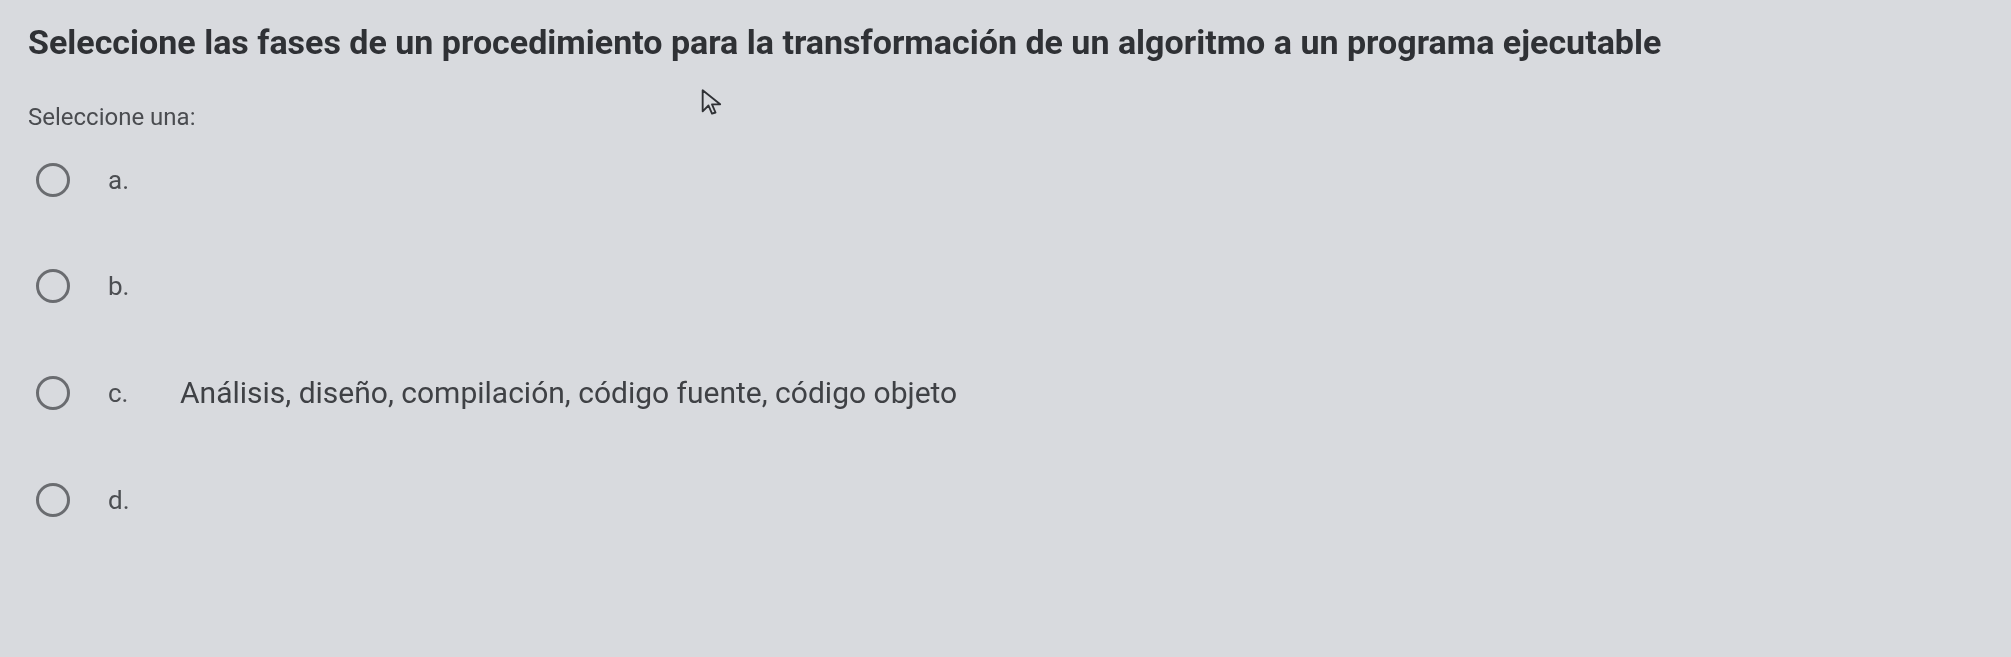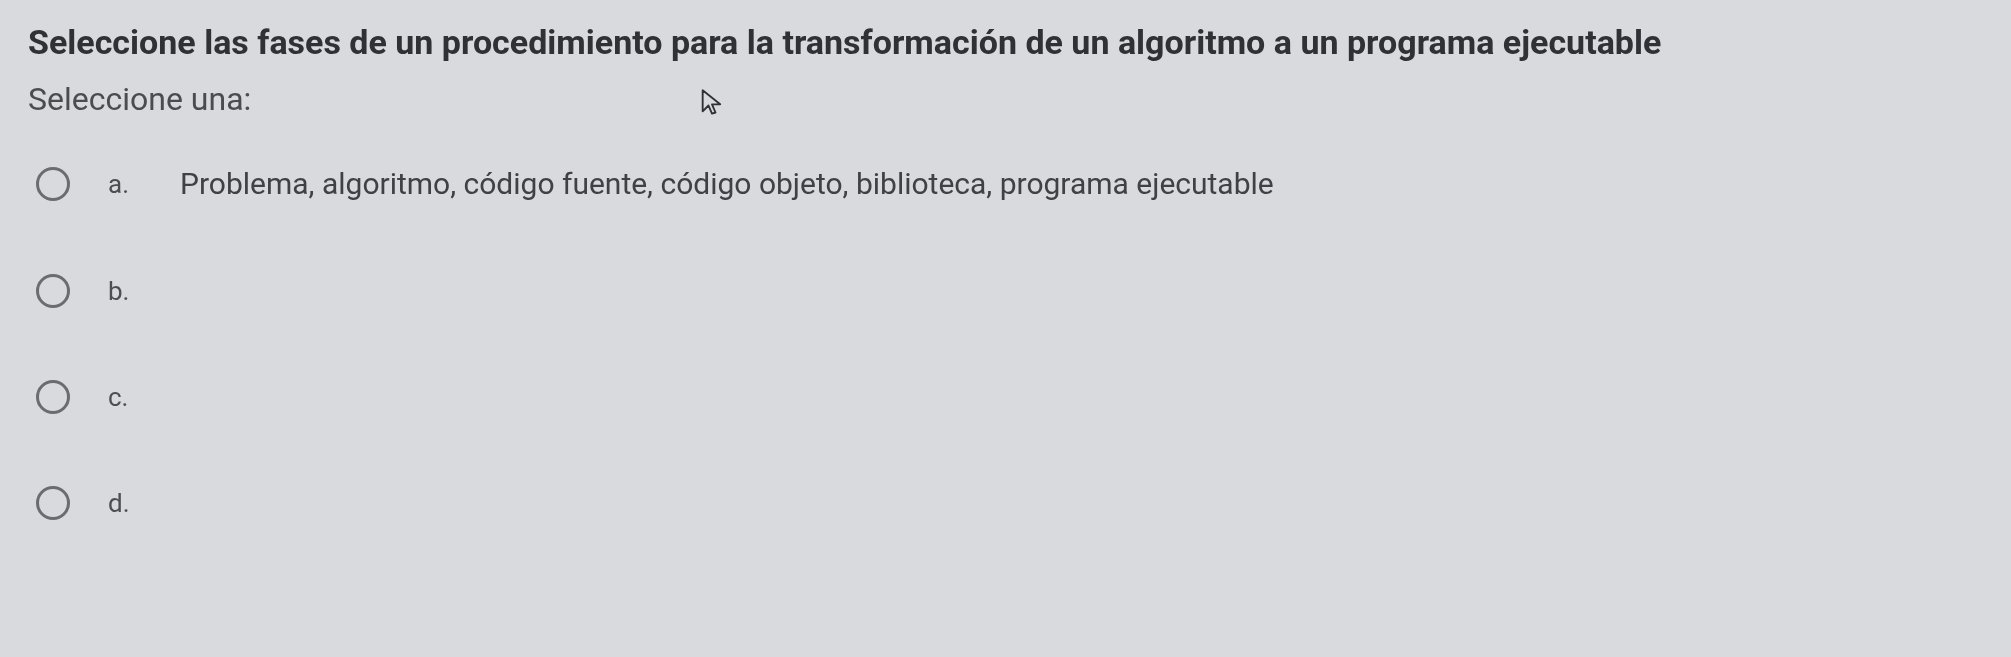--- a/index.html
+++ b/index.html
@@ -8,27 +8,27 @@
     background: #d8dade;
     color: #3a3c40;
     padding: 20px 28px;
     width: 2011px;
     min-height: 657px;
   }
   .question-title {
     font-weight: 700;
     font-size: 34px;
     color: #2f3135;
-    margin-bottom: 16px;
+    margin-bottom: 39px;
     line-height: 1.3;
   }
   .prompt {
-    font-size: 32px;
+    font-size: 24px;
     color: #4a4c50;
-    margin-bottom: 48px;
+    margin-bottom: 32px;
   }
   .options {
     display: flex;
     flex-direction: column;
     gap: 72px;
     padding-left: 8px;
   }
   .option-row {
     display: flex;
     align-items: center;
@@ -70,28 +70,28 @@
   <div class="prompt">Seleccione una:</div>
 
   <svg class="cursor-icon" width="24" height="28" viewBox="0 0 20 24">
     <path d="M2 2 L2 20 L7 15 L10 22 L13 21 L10 14 L17 14 Z" fill="none" stroke="#2f3135" stroke-width="1.6" stroke-linejoin="round"></path>
   </svg>
 
   <div class="options">
     <div class="option-row">
       <div class="radio"></div>
       <span class="opt-letter">a.</span>
-      <span class="opt-text">Problema, algoritmo, código fuente, código objeto, biblioteca, programa ejecutable</span>
     </div>
     <div class="option-row">
       <div class="radio"></div>
       <span class="opt-letter">b.</span>
     </div>
     <div class="option-row">
       <div class="radio"></div>
       <span class="opt-letter">c.</span>
+      <span class="opt-text">Análisis, diseño, compilación, código fuente, código objeto</span>
     </div>
     <div class="option-row">
       <div class="radio"></div>
       <span class="opt-letter">d.</span>
     </div>
   </div>
 </div>
 
 </body></html>

